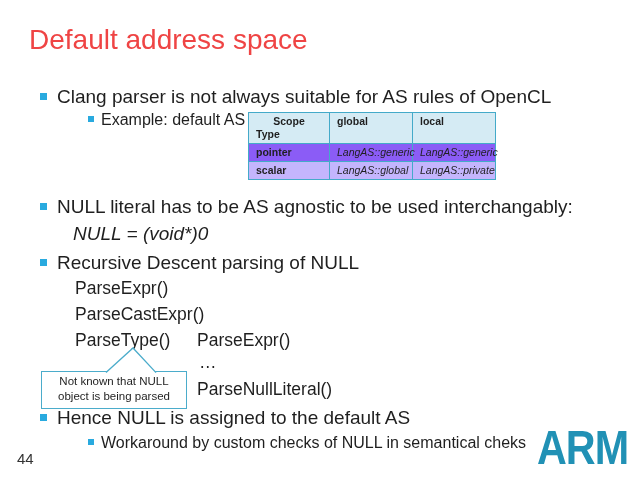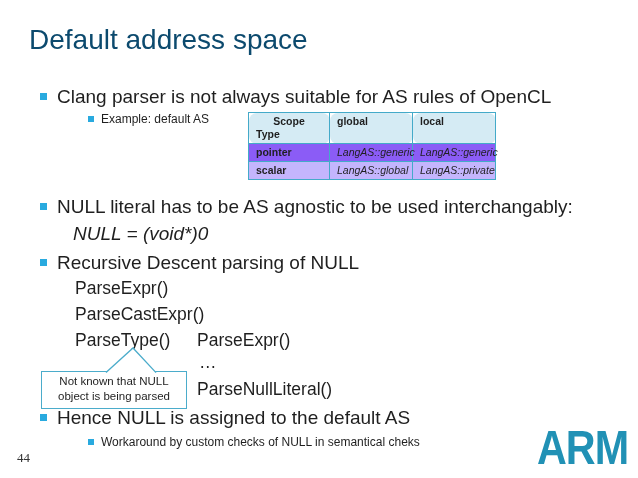--- a/index.html
+++ b/index.html
@@ -9,32 +9,32 @@
     background:#ffffff;
     font-family:"Liberation Sans", sans-serif;
     color:#1f1f1f;
     overflow:hidden;
     margin:0 auto;
   }
   .abs{position:absolute;}
   .title{
     left:29px;top:24px;
     font-size:28px;
-    color:#0c4a6e;
+    color:#ef4444;
     font-weight:400;
     letter-spacing:0px;
   }
   .bullet-sq{
     width:7px;height:7px;
     background:#29aadf;
     display:block;
   }
   .bullet-sq.small{width:6px;height:6px;}
   .b-text{font-size:19px;line-height:27px;}
-  .sub-text{font-size:12px;line-height:21px;}
+  .sub-text{font-size:16px;line-height:21px;}
   .parse-line{font-size:17.5px;line-height:20px;}
   .callout-box{
     left:41px;top:371px;
     width:144px;height:34px;
     border:1.4px solid #4baccb;
     background:#ffffff;
     font-size:11.5px;
     line-height:14.5px;
     text-align:center;
     padding-top:2px;
@@ -51,28 +51,28 @@
     table-layout:fixed;
     width:247px;
     font-size:10.5px;
   }
   .data-table td{
     border:1px solid #44aac9;
     padding:2px 7px;
     vertical-align:top;
     line-height:13px;
   }
-  .data-table .hdr{font-weight:bold;background:#d5ebf4;border-radius:8px;}
+  .data-table .hdr{font-weight:bold;background:#d5ebf4;}
   .data-table .corner-top{text-align:center;display:block;}
   .data-table .corner-bottom{text-align:left;display:block;}
   .row-pointer td{background:#8b5cf6;}
   .row-scalar td{background:#c4b5fd;}
   .row-label{font-weight:bold;}
   .cell-val{font-style:italic;font-weight:400;}
-  .page-num{left:17px;top:450px;font-size:13px;color:#333;font-family:Liberation Serif, serif;}
+  .page-num{left:17px;top:450px;font-size:15px;color:#333;}
   .arm-logo{
     right:10px;top:424px;
     font-size:48px;
     font-weight:bold;
     color:#2191b5;
     letter-spacing:-1px;
     transform:scaleX(0.86);
     transform-origin:right center;
     line-height:48px;
   }

